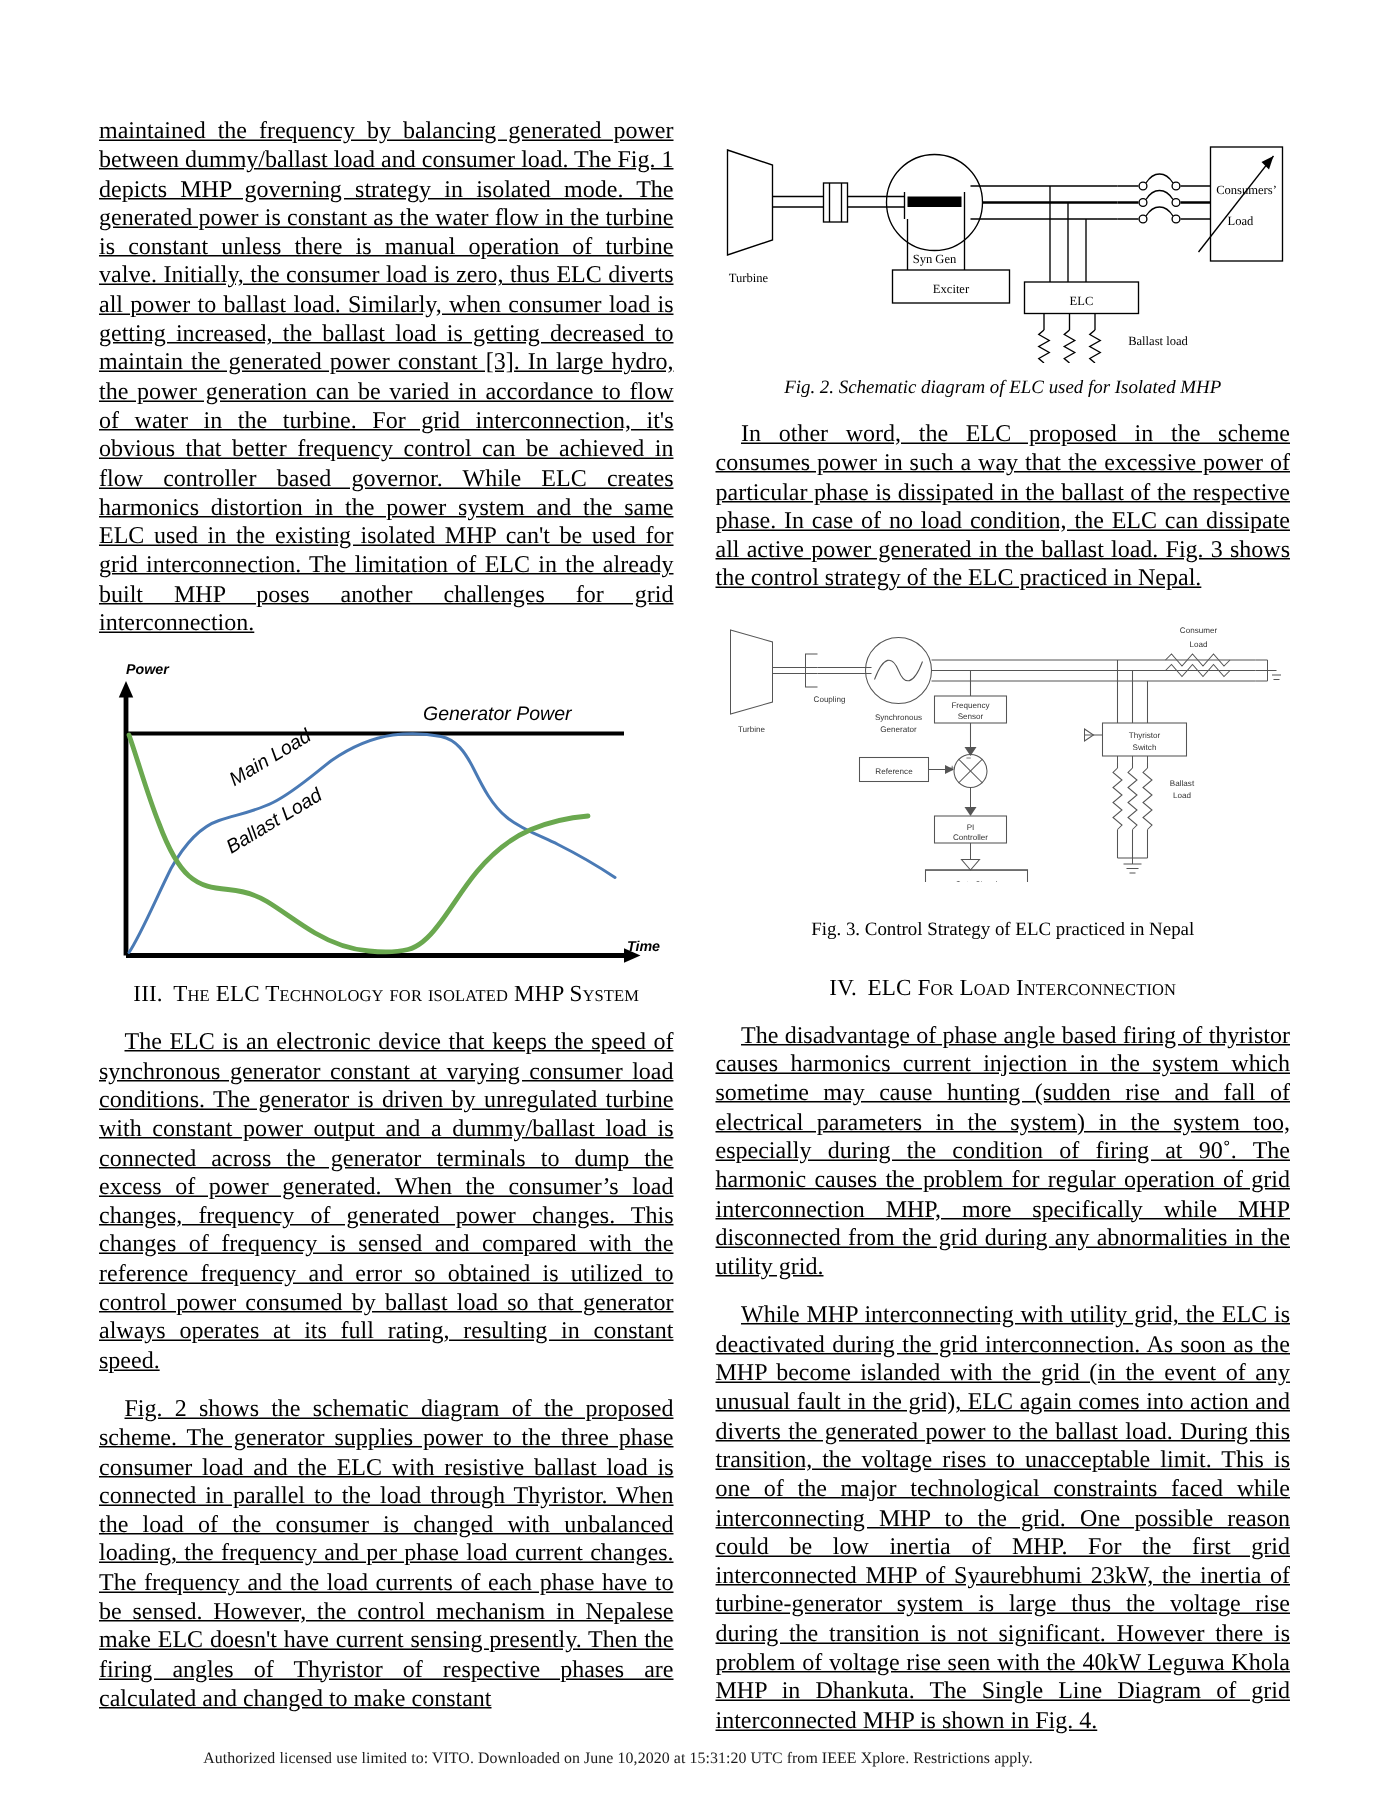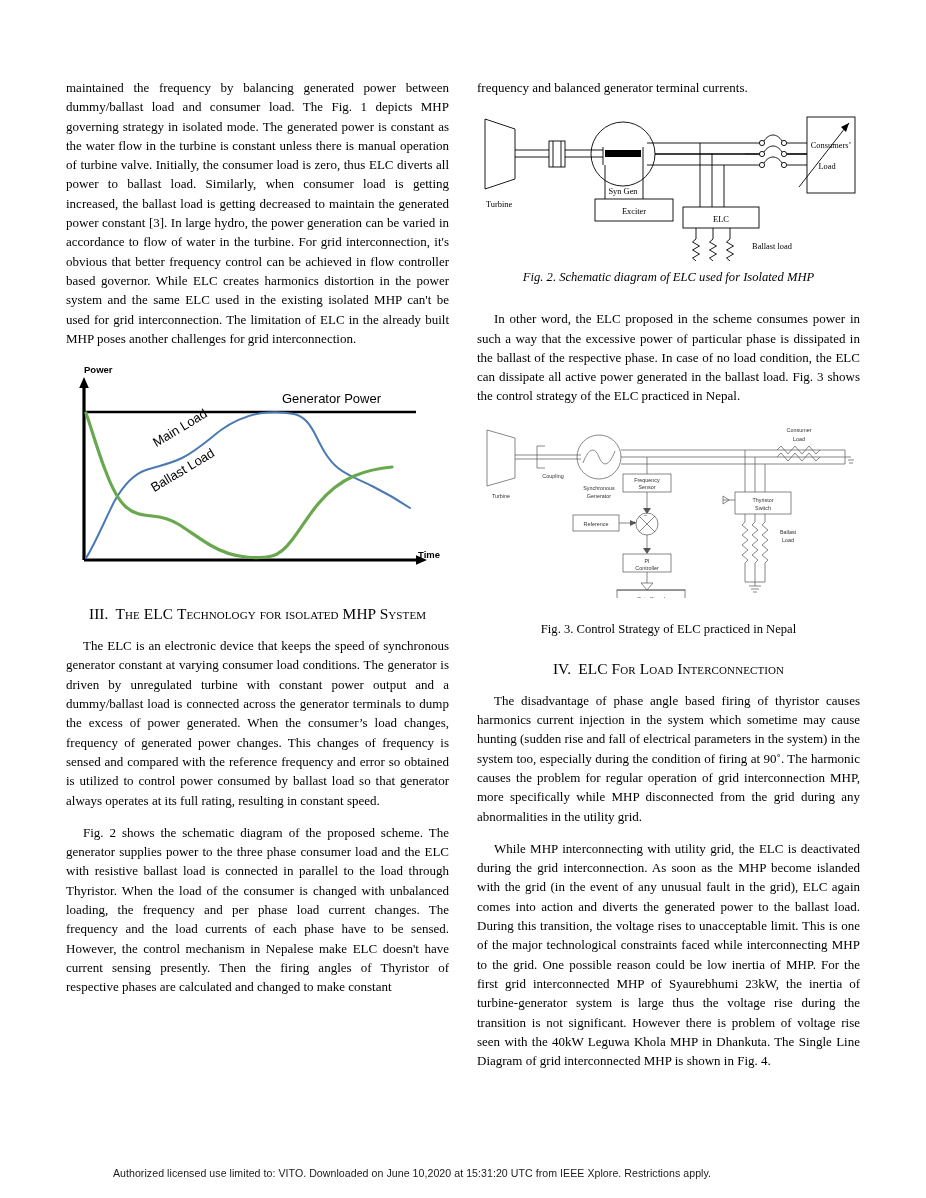--- a/index.html
+++ b/index.html
@@ -24,26 +24,27 @@
   .col {
     position: absolute;
     top: 78px;
     width: 383px;
   }
   .col-left  { left: 66px; }
   .col-right { left: 477px; }
 
   p.body {
     margin: 0 0 0 0;
-    font-size: 13px;
+    font-size: 16px;
     line-height: 19.3px;
     text-align: justify;
     text-justify: inter-word;
     text-indent: 0;
     hyphens: none;
+    text-decoration: underline;
   }
   p.body.indent { text-indent: 17px; }
   p.gap { margin-top: 13px; }
 
   h2.section {
     margin: 0;
     font-size: 15.4px;
     font-weight: normal;
     text-align: center;
     font-variant: small-caps;
@@ -63,21 +64,21 @@
   }
 
   .figure { position: relative; }
 
   .footer {
     position: absolute;
     left: 0;
     top: 1167px;
     width: 824px;
     text-align: center;
-    font-family: Liberation Sans, sans-serif;
+    font-family: Liberation Serif, serif;
     font-size: 10.6px;
     color: #1a1a1a;
     letter-spacing: 0.05px;
   }
 
   
   .fig1-wrap {
     position: relative;
     width: 383px;
     height: 212px;
@@ -113,21 +114,21 @@
 </style>
 </head>
 <body>
 
 <div class="page">
 
   <div class="col col-left">
 
     <p class="body">maintained the frequency by balancing generated power between dummy/ballast load and consumer load. The Fig. 1 depicts MHP governing strategy in isolated mode. The generated power is constant as the water flow in the turbine is constant unless there is manual operation of turbine valve. Initially, the consumer load is zero, thus ELC diverts all power to ballast load. Similarly, when consumer load is getting increased, the ballast load is getting decreased to maintain the generated power constant [3]. In large hydro, the power generation can be varied in accordance to flow of water in the turbine. For grid interconnection, it's obvious that better frequency control can be achieved in flow controller based governor. While ELC creates harmonics distortion in the power system and the same ELC used in the existing isolated MHP can't be used for grid interconnection. The limitation of ELC in the already built MHP poses another challenges for grid interconnection.</p>
 
-    <div class="figure" style="margin-top:16px;">
+    <div class="figure" style="margin-top:16px;font-style:italic;">
       <div class="fig1-wrap">
         <svg class="figsvg" width="383" height="212" viewBox="0 0 383 212">
 
           <path d="M 18 22 L 18 196" stroke="#000" stroke-width="3.2" fill="none"></path>
           <path d="M 18 13 L 13.2 24 L 22.8 24 Z" fill="#000"></path>
 
           <path d="M 18 196 L 352 196" stroke="#000" stroke-width="3.2" fill="none"></path>
           <path d="M 361 196 L 350 191.2 L 350 200.8 Z" fill="#000"></path>
 
           <path d="M 18 48 L 350 48" stroke="#000" stroke-width="2.6" fill="none"></path>
@@ -159,32 +160,31 @@
         </svg>
 
         <span class="fig1-label lbl-power">Power</span>
         <span class="fig1-label lbl-time">Time</span>
         <span class="fig1-label lbl-gen">Generator Power</span>
         <span class="fig1-label lbl-main">Main Load</span>
         <span class="fig1-label lbl-ballast">Ballast Load</span>
       </div>
     </div>
 
-    <h2 class="section" style="margin-top:28px;">
+    <h2 class="section" style="">
       <span class="numeral">III.</span><span>The ELC Technology for isolated MHP System</span>
     </h2>
 
     <p class="body indent" style="margin-top:12px;">The ELC is an electronic device that keeps the speed of synchronous generator constant at varying consumer load conditions. The generator is driven by unregulated turbine with constant power output and a dummy/ballast load is connected across the generator terminals to dump the excess of power generated. When the consumer’s load changes, frequency of generated power changes. This changes of frequency is sensed and compared with the reference frequency and error so obtained is utilized to control power consumed by ballast load so that generator always operates at its full rating, resulting in constant speed.</p>
 
     <p class="body indent gap">Fig. 2 shows the schematic diagram of the proposed scheme. The generator supplies power to the three phase consumer load and the ELC with resistive ballast load is connected in parallel to the load through Thyristor. When the load of the consumer is changed with unbalanced loading, the frequency and per phase load current changes. The frequency and the load currents of each phase have to be sensed. However, the control mechanism in Nepalese make ELC doesn't have current sensing presently. Then the firing angles of Thyristor of respective phases are calculated and changed to make constant</p>
   </div>
 
   <div class="col col-right">
 
-    <p class="body">frequency and balanced generator terminal currents.</p>
 
     <div class="figure" style="margin-top:6px;">
       <svg class="figsvg" width="383" height="158" viewBox="0 0 383 158">
         <g stroke="#000" fill="none" stroke-width="0.9">
 
           <path d="M 8 16 L 38 26 L 38 76 L 8 86 Z"></path>
 
           <path d="M 38 47 L 72 47"></path>
           <path d="M 38 54 L 72 54"></path>
 
@@ -259,21 +259,21 @@
           <text x="157" y="111">Exciter</text>
           <text x="244" y="119">ELC</text>
           <text x="295" y="146">Ballast load</text>
           <text x="354" y="45">Consumers’</text>
           <text x="350" y="66">Load</text>
         </g>
       </svg>
       <p class="caption" style="margin-top:8px;font-style:italic;">Fig. 2. Schematic diagram of ELC used for Isolated MHP</p>
     </div>
 
-    <p class="body indent" style="margin-top:24px;">In other word, the ELC proposed in the scheme consumes power in such a way that the excessive power of particular phase is dissipated in the ballast of the respective phase. In case of no load condition, the ELC can dissipate all active power generated in the ballast load. Fig. 3 shows the control strategy of the ELC practiced in Nepal.</p>
+    <p class="body indent" style="margin-top:14px;">In other word, the ELC proposed in the scheme consumes power in such a way that the excessive power of particular phase is dissipated in the ballast of the respective phase. In case of no load condition, the ELC can dissipate all active power generated in the ballast load. Fig. 3 shows the control strategy of the ELC practiced in Nepal.</p>
 
     <div class="figure" style="margin-top:14px;">
       <svg class="figsvg" width="383" height="178" viewBox="0 0 383 178">
         <g stroke="#555" fill="none" stroke-width="0.7">
 
           <path d="M 10 10 L 38 18 L 38 58 L 10 66 Z"></path>
 
           <path d="M 38 35 L 68 35"></path>
           <path d="M 38 39 L 68 39"></path>
 

